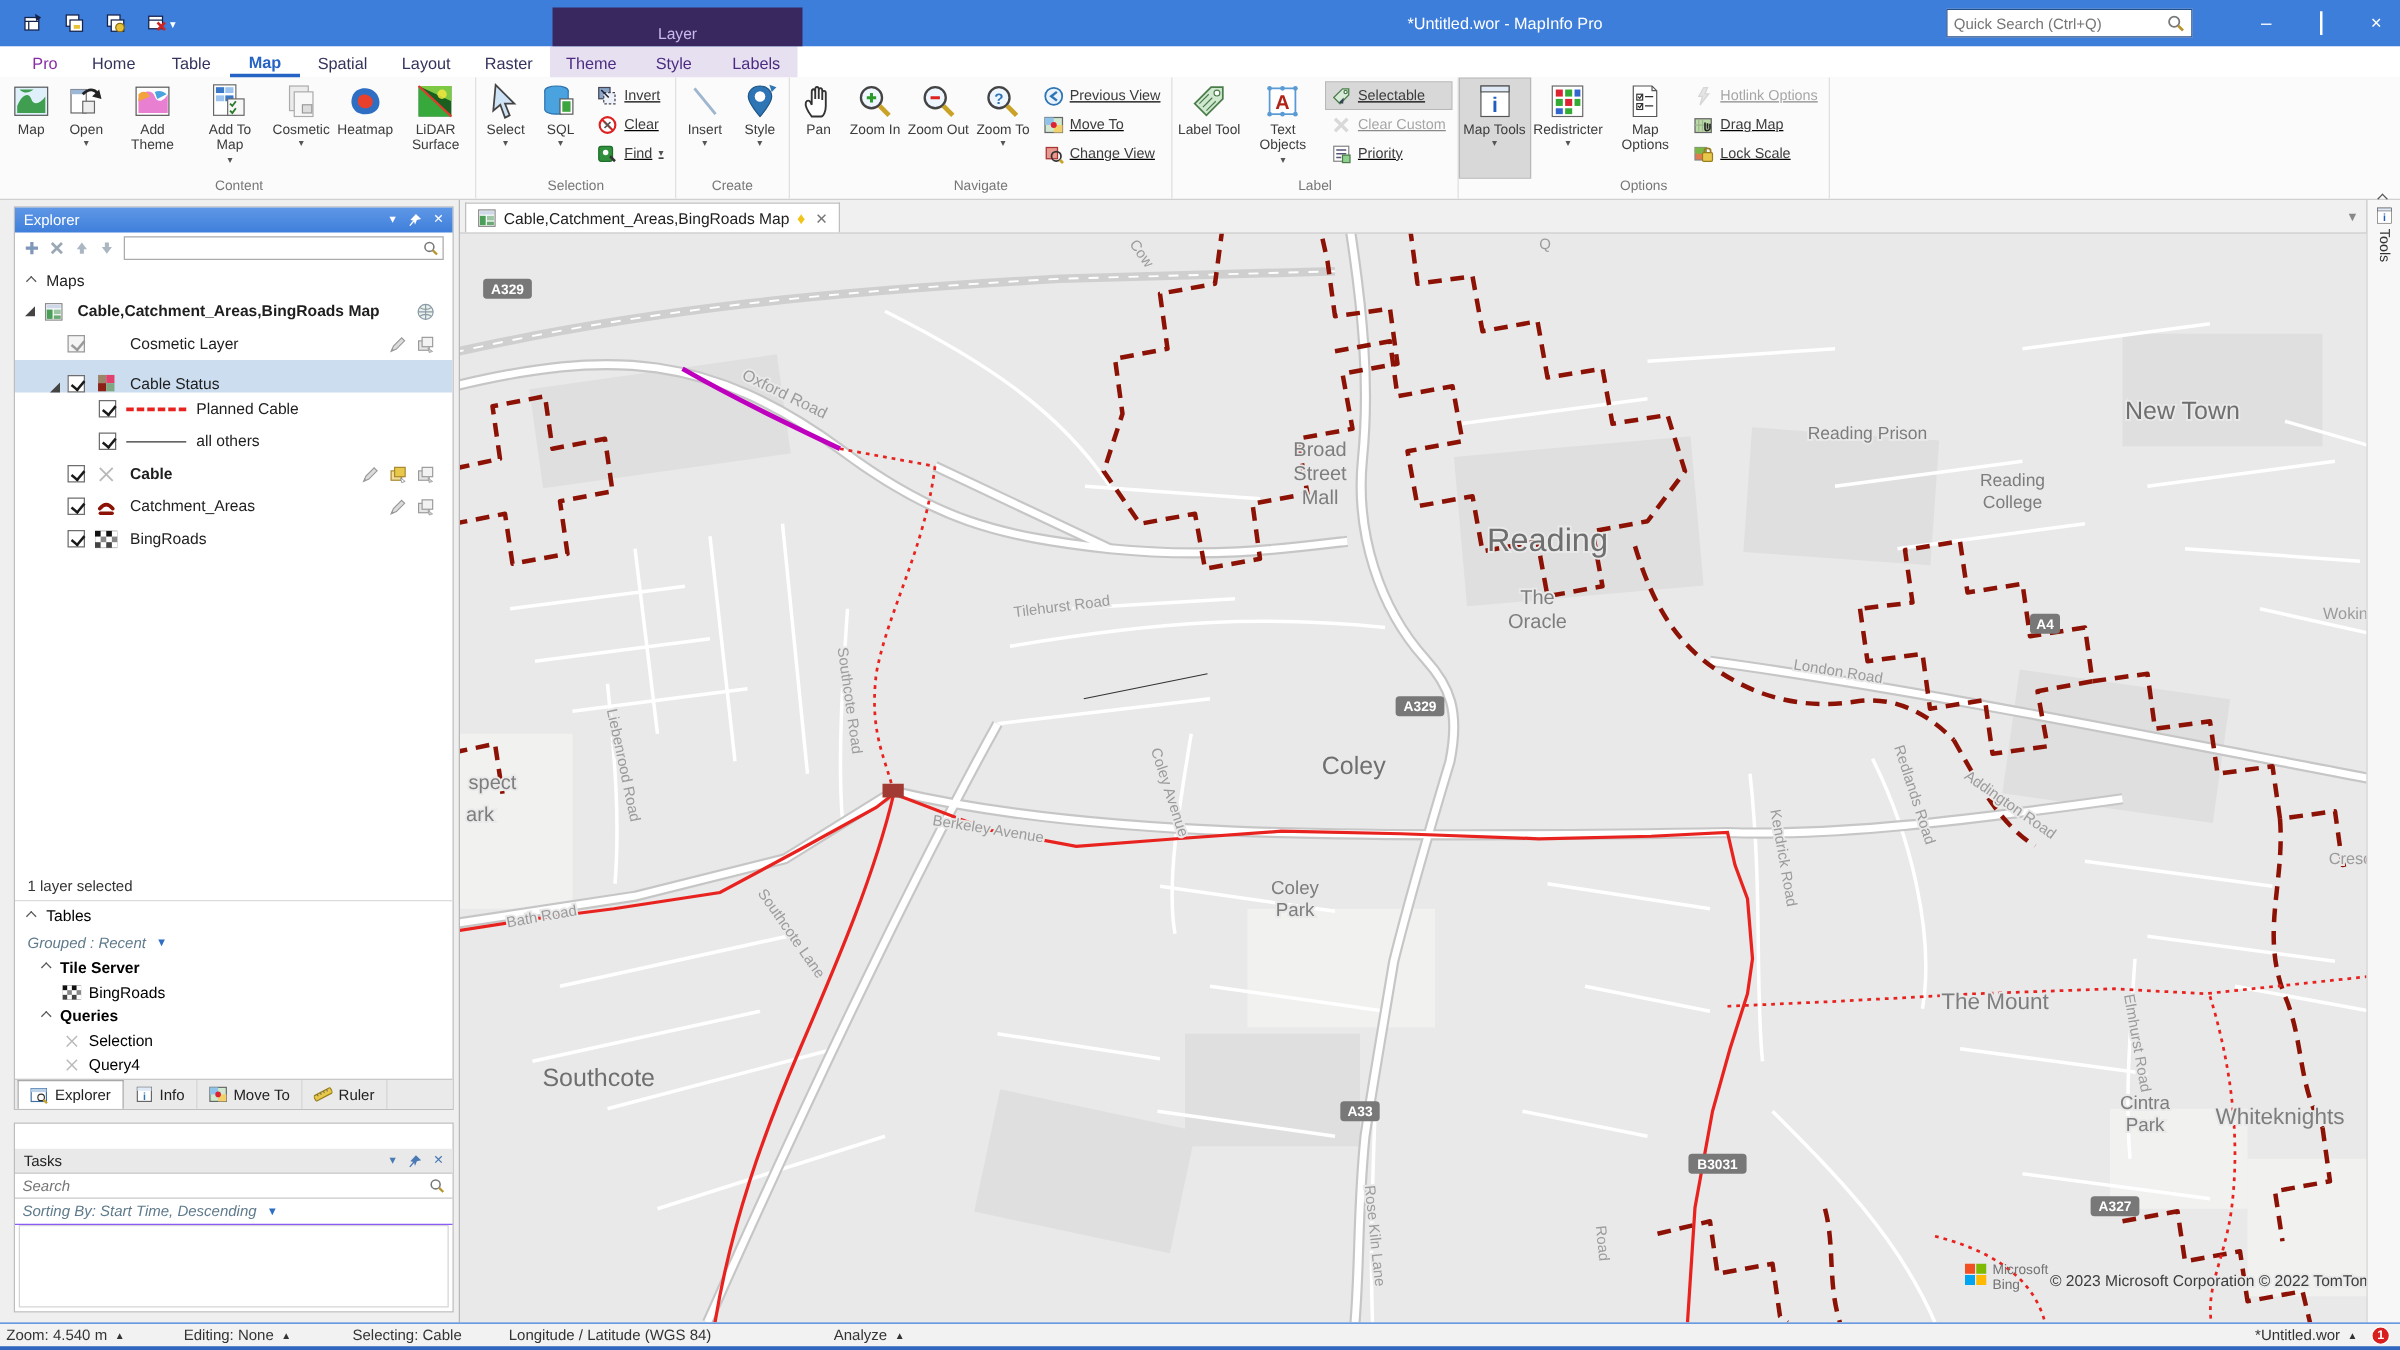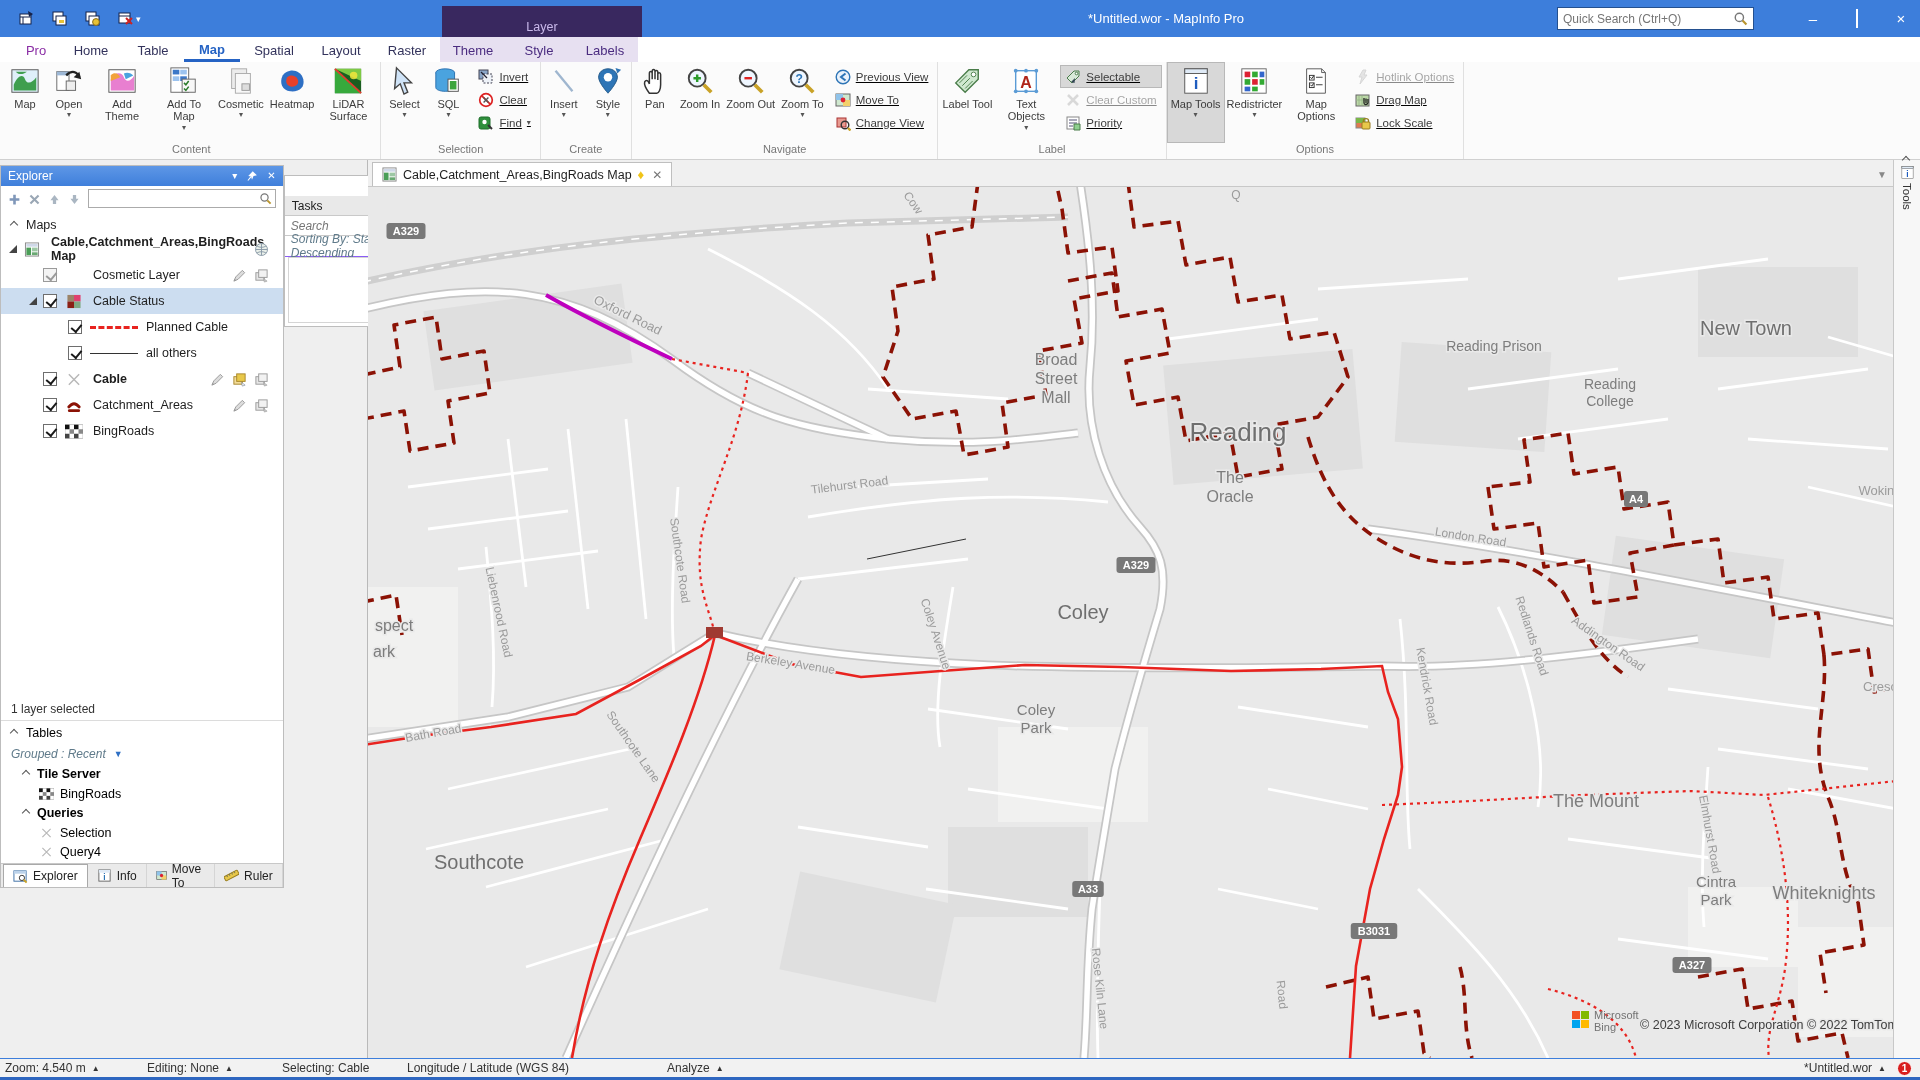--- a/index.html
+++ b/index.html
@@ -2,21 +2,21 @@
 <html><head>
 <meta charset="utf-8">
 <style>
   * { margin:0; padding:0; box-sizing:border-box; }
   html,body { width:1920px; height:1080px; overflow:hidden; font-family:"Liberation Sans",sans-serif; background:#F0F0F0; }
   .titlebar { height:37px; background:#3D7EDB; position:relative; color:#fff; display:flex; align-items:center; }
   .qat { display:flex; gap:16px; margin-left:18px; align-items:center; }
   .qat .ic { width:17px; height:17px; }
   .qat-drop { color:#fff; font-size:9px; margin-left:2px; }
   .layer-strip { position:absolute; left:442px; top:6px; width:200px; height:31px; background:#39285F; color:#C9B9EA; display:flex; align-items:flex-end; justify-content:center; font-size:12.5px; padding-bottom:3px; }
-  .win-title { position:absolute; left:1088px; font-size:13px; white-space:nowrap; }
+  .win-title { position:absolute; left:1126px; font-size:13px; white-space:nowrap; }
   .qsearch { position:absolute; left:1557px; top:7px; width:197px; height:23px; background:#fff; border:1px solid #24508F; display:flex; align-items:center; padding:0 5px; }
   .qsearch input { flex:1; border:none; outline:none; font-size:12px; color:#555; font-family:"Liberation Sans",sans-serif; background:transparent; }
   .winbtns { position:absolute; right:12px; top:0; height:37px; display:flex; align-items:center; gap:30px; }
   .winbtn { color:#fff; font-size:15px; width:14px; text-align:center; cursor:default; }
   .maxbox { width:10px; height:10px; border:1.5px solid #fff; }
   .tabrow { height:25px; background:#fff; display:flex; align-items:stretch; padding-left:12px; }
   .rtab { padding:4px 0 2px; font-size:13px; color:#33335C; display:flex; align-items:center; justify-content:center; }
   .rtab.pro { color:#8A2DA5; }
   .rtab.sel { color:#2563C4; border-bottom:3px solid #2563C4; font-weight:bold; }
   .ctx-tabs { background:#E7E0F1; display:flex; }
@@ -30,21 +30,21 @@
   .arrow-d { font-size:8px; color:#555; line-height:1; margin-top:1px; }
   .rsmallcol { display:flex; flex-direction:column; justify-content:flex-start; padding:3px 4px; gap:2px;text-decoration:underline; }
   .rsmall { display:flex; align-items:center; gap:5px; font-size:11.5px; color:#3C3C3C; height:21px; padding:0 4px; white-space:nowrap; }
   .rsmall .ic { width:16px; height:16px; flex:none; }
   .pressed { background:#D8D8D8; outline:1px solid #B8B8B8; }
   .disabled { opacity:.45; filter:grayscale(1); }
   .glabel { height:17px; font-size:11px; color:#777; text-align:center; padding-top:1px; }
   .ribbon-collapse { position:absolute; right:8px; bottom:4px; width:9px; height:6px; }
   .chevup { display:inline-block; width:6px; height:6px; border-left:1.6px solid #555; border-top:1.6px solid #555; transform:rotate(45deg); }
   .main { display:flex; height:898px; }
-  .leftcol { width:368px; background:#EFEFEF; padding:5px 4px 8px 0; display:flex; border-right:1px solid #B9B9B9; }
+  .leftcol { width:368px; background:#EFEFEF; padding:5px 4px 8px 11px; display:flex; flex-direction:column; border-right:1px solid #B9B9B9; }
   .panel { background:#fff; border:1px solid #BDBDBD; display:flex; flex-direction:column; }
   .p-explorer { height:723px; }
   .p-tasks { height:152px; margin-top:10px; }
   .phead { height:20px; background:linear-gradient(#5E97E6,#3F7FDB); color:#fff; font-size:12px; display:flex; align-items:center; padding:0 7px; gap:9px; flex:none; }
   .phead-gray { background:#E9E9E9; color:#222; border-bottom:1px solid #C9C9C9;margin-top:20px; }
   .phead .sp { flex:1; }
   .phead .hic { font-size:10px; line-height:1; }
   .phead .pic { width:12px; height:12px; }
   .etoolbar { height:25px; display:flex; align-items:center; gap:7px; padding:0 7px; flex:none; }
   .etoolbar .tic { width:13px; height:13px; }
@@ -625,21 +625,21 @@
               </span>
               <span class="aic">
                 <svg viewBox="0 0 16 16" style="width: 100%; height: 100%; display: block;">
                   <rect x="2" y="5" width="9" height="8" fill="#e6e6e6" stroke="#9a9a9a"></rect>
                   <rect x="5" y="2" width="9" height="8" fill="#f2f2f2" stroke="#9a9a9a"></rect>
                   <path d="M10 11 l4 3 -3 1 z" fill="#c9c9c9" stroke="#9a9a9a" stroke-width=".6"></path>
                 </svg>
               </span>
             </span>
           </div>
-          <div class="trow sel" style="padding-left: 28px;">
+          <div class="trow sel" style="padding-left: 28px; align-items: flex-end;">
             <span class="exp" style="margin-right: 6px;"></span>
             <span class="cb on" style="margin-right: 8px;"></span>
             <span class="sw-ic" style="margin-right: 10px;">
               <svg viewBox="0 0 16 16" style="width: 100%; height: 100%; display: block;">
                 <rect x="1" y="1" width="7" height="7" fill="#9b8468"></rect>
                 <rect x="8" y="1" width="7" height="7" fill="#e0416f"></rect>
                 <rect x="1" y="8" width="7" height="7" fill="#8b2015"></rect>
                 <rect x="8" y="8" width="7" height="7" fill="#7fa882"></rect>
               </svg>
             </span>

